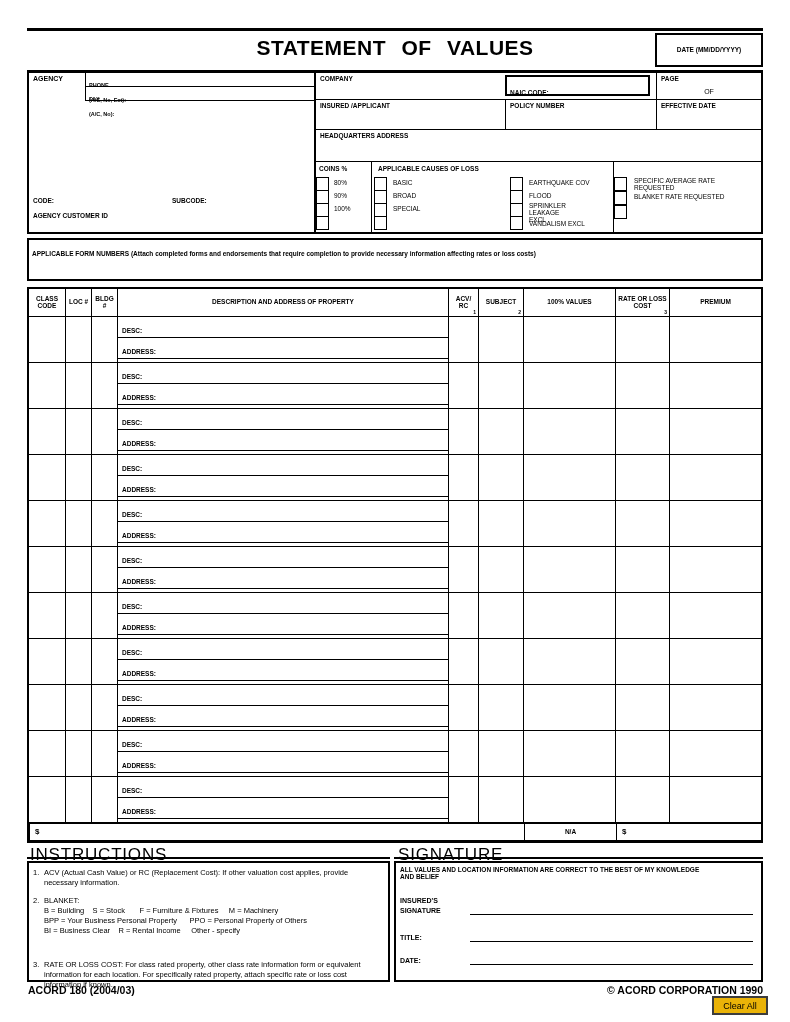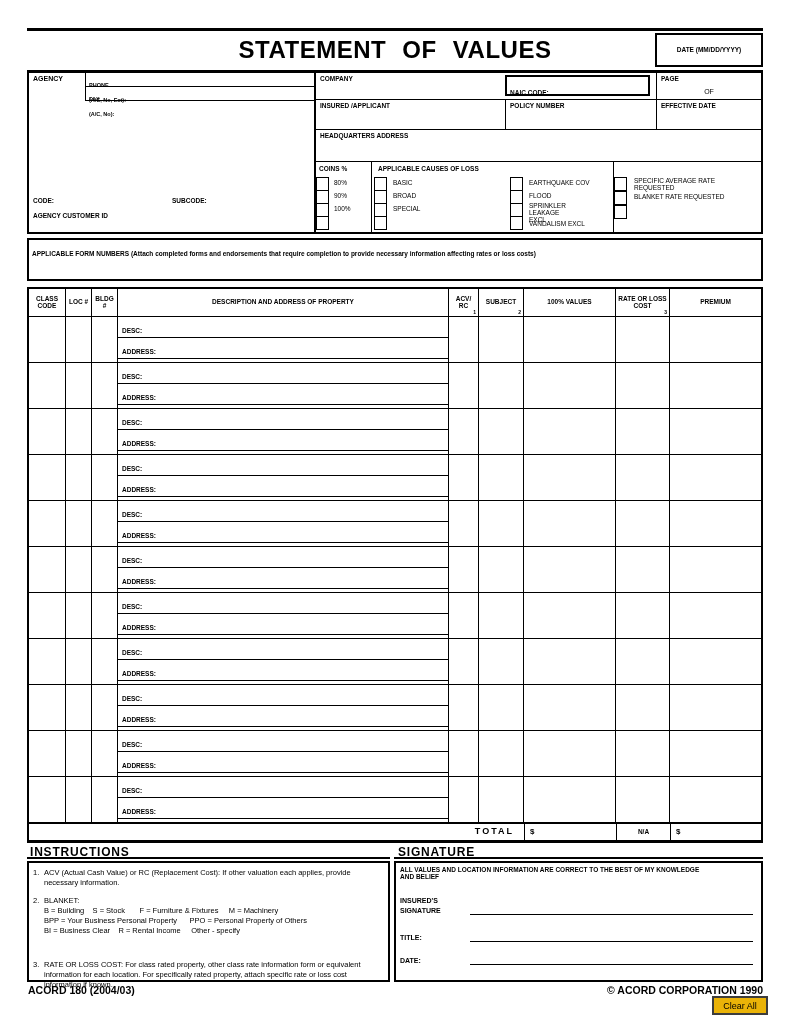--- a/index.html
+++ b/index.html
@@ -4,21 +4,21 @@
 <style>
   html,body{margin:0;padding:0;background:#fff;}
   .page{position:relative;width:790px;height:1022px;background:#fff;color:#000;
         font-family:"Liberation Sans",sans-serif;overflow:hidden;}
   .abs{position:absolute;box-sizing:border-box;}
   .lbl{font-weight:bold;font-size:6.5px;line-height:1.15;}
   .lbl55{font-weight:bold;font-size:5.5px;line-height:1.2;}
   .lbl7{font-weight:bold;font-size:7px;line-height:1.1;}
   .rule{background:#000;}
   .form-title{left:0;top:36px;width:100%;text-align:center;font-weight:bold;
-              font-size:24px;letter-spacing:.5px;word-spacing:9px;}
+              font-size:21px;letter-spacing:.5px;word-spacing:9px;}
   .date-box{left:655px;top:33px;width:108px;height:34px;border:2px solid #000;
             text-align:center;padding-top:3px;}
   .upper{left:27px;top:70px;width:736px;height:164px;border:2px solid #000;border-top-width:3px;}
   .cell-lbl{position:absolute;left:4px;top:2px;}
   .bb{border-bottom:1px solid #000;}
   .bl{border-left:1px solid #000;}
   .cb{position:absolute;box-sizing:border-box;width:13px;height:14px;border:1px solid #000;background:#fff;}
   .vline{position:absolute;width:1px;background:#000;}
   .formnums{left:27px;top:238px;width:736px;height:43px;border:2px solid #000;padding:2px 3px;}
   .sov{left:27px;top:287px;width:736px;height:556px;border:2px solid #000;border-bottom-width:3px;
@@ -35,21 +35,21 @@
   .td{border-right:1px solid #000;}
   .td:last-child{border-right:0;}
   .desc-cell{display:flex;flex-direction:column;}
   .sub{flex:1;border-bottom:1px solid #000;padding:2px 0 0 4px;}
   .sub-spacer{height:3px;}
   .total-row{height:17px;border-top:2px solid #000;display:grid;grid-template-columns:495px 92px 54px 1fr;}
   .total-lbl{text-align:right;padding-right:10px;font-weight:bold;font-size:9px;
              letter-spacing:2px;line-height:15px;}
   .total-cell{border-left:1px solid #000;font-weight:bold;font-size:8px;line-height:15px;padding-left:5px;}
   .total-na{border-left:1px solid #000;text-align:center;font-weight:bold;font-size:6.5px;line-height:15px;}
-  .sec-head{font-weight:bold;font-size:12px;letter-spacing:.8px;}
+  .sec-head{font-weight:normal;font-size:17px;letter-spacing:.8px;}
   .instr-box{left:27px;top:861px;width:363px;height:121px;border:2px solid #000;
              padding:5px 4px 0 4px;font-size:7.5px;line-height:1.33;}
   .item{display:flex;margin-bottom:8px;}
   .inum{width:11px;flex:none;}
   .itext{flex:1;}
   .prews{white-space:pre-wrap;}
   .sig-box{left:394px;top:861px;width:369px;height:121px;border:2px solid #000;}
   .sigline{position:absolute;left:74px;width:283px;height:1px;background:#000;}
   .footer-txt{font-weight:bold;font-size:10.5px;}
   .clear-btn{left:712px;top:996px;width:56px;height:19px;background:#eab308;
@@ -347,33 +347,32 @@
         </div>
         <div class="td"></div>
         <div class="td"></div>
         <div class="td"></div>
         <div class="td"></div>
         <div class="td"></div>
       </div>
       </div>
 
     <div class="total-row">
-      <div class="total-lbl">TOTAL</div>
       <div class="total-cell"><span>$</span></div>
       <div class="total-na">N/A</div>
       <div class="total-cell"><span>$</span></div>
     </div>
   </div>
 
   <div class="abs sec-head" style="left:30px;top:845px;">INSTRUCTIONS</div>
   <div class="abs rule" style="left:27px;top:857px;width:363px;height:2px;"></div>
   <div class="abs instr-box">
     <div class="item">
       <span class="inum">1.</span>
-      <span class="itext">ACV (Actual Cash Value) or RC (Replacement Cost): If other valuation each applies, provide necessary information.</span>
+      <span class="itext">ACV (Actual Cash Value) or RC (Replacement Cost): If other valuation cost applies, provide necessary information.</span>
     </div>
     <div class="item" style="margin-bottom:0;">
       <span class="inum">2.</span>
       <span class="itext">BLANKET:</span>
     </div>
     <div class="prews" style="margin:0 0 24px 11px;"><span>B = Building    S = Stock       F = Furniture &amp; Fixtures     M = Machinery</span><br><span>BPP = Your Business Personal Property      PPO = Personal Property of Others</span><br><span>BI = Business Clear    R = Rental Income     Other - specify</span></div>
     <div class="item">
       <span class="inum">3.</span>
       <span class="itext">RATE OR LOSS COST: For class rated property, other class rate information form or equivalent information for each location. For specifically rated property, attach specific rate or loss cost information if known.</span>
     </div>

